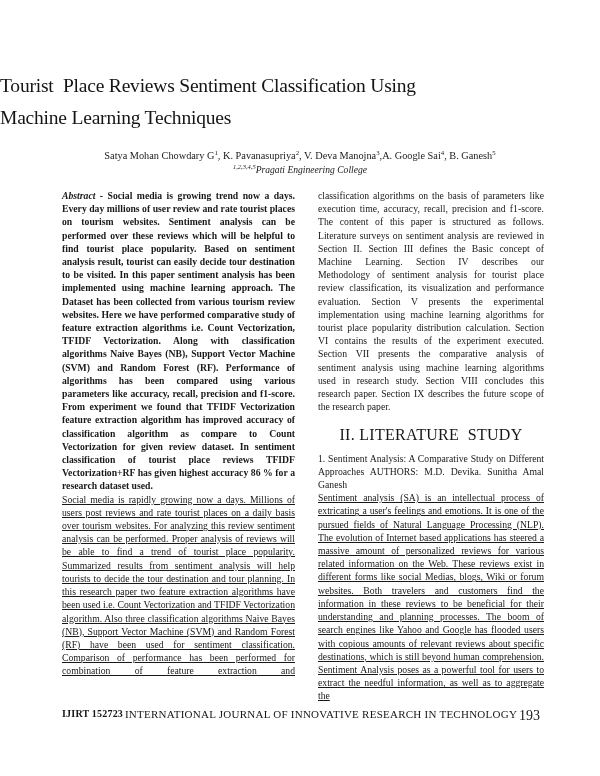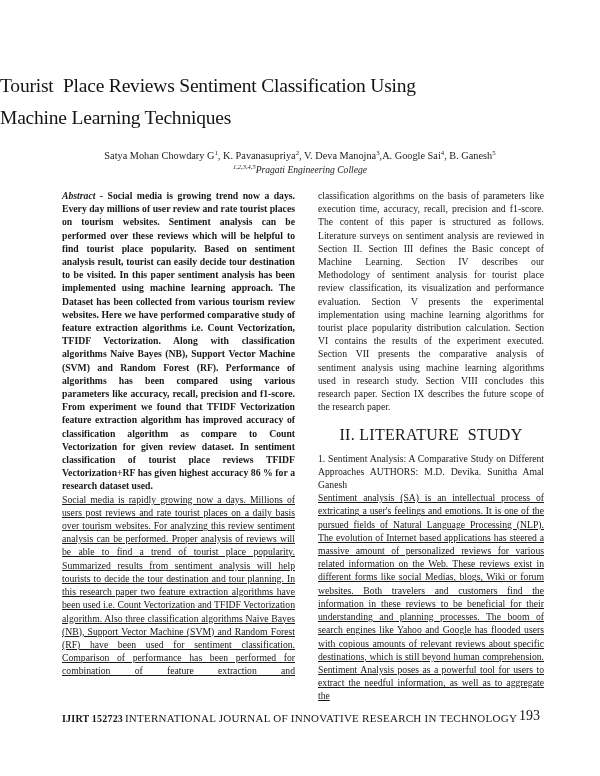--- a/index.html
+++ b/index.html
@@ -49,21 +49,21 @@
   .abstract-para { font-weight:bold; }
   .abstract-label { font-style:italic; }
   .sec-heading {
     font-weight:normal; text-align:right; text-align-last:center;
     font-size:16px; letter-spacing:0.3px;
     margin:15px 0 10px 0; white-space:pre-wrap;
   }
   .continues { text-align-last:justify;text-decoration:underline; }
   .footer {
     position:absolute; top:708px; left:62px; width:478px;
-    display:flex; justify-content:space-between; align-items:flex-end;
+    display:flex; justify-content:space-between; align-items:flex-start;
   }
   .footer-paper-id { font-weight:bold; font-size:10px; letter-spacing:0.2px; }
   .footer-journal  { font-size:11px; letter-spacing:0.25px; }
   .footer-page     { font-size:14px; }
 </style>
 </head>
 <body>
 
 <div class="page">
 

